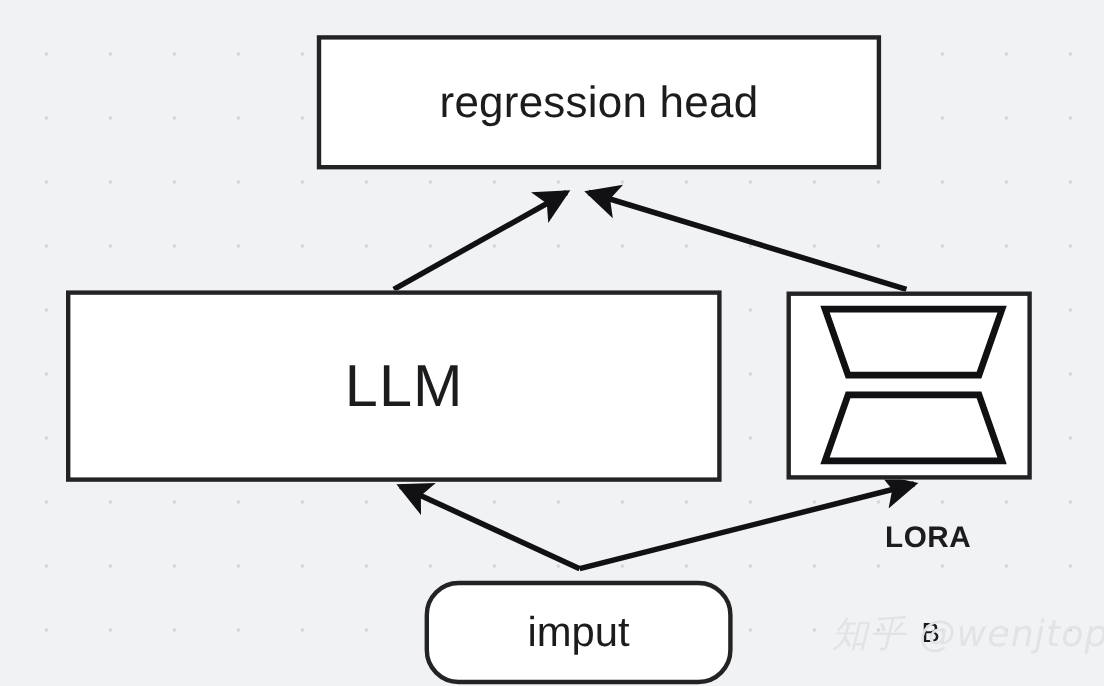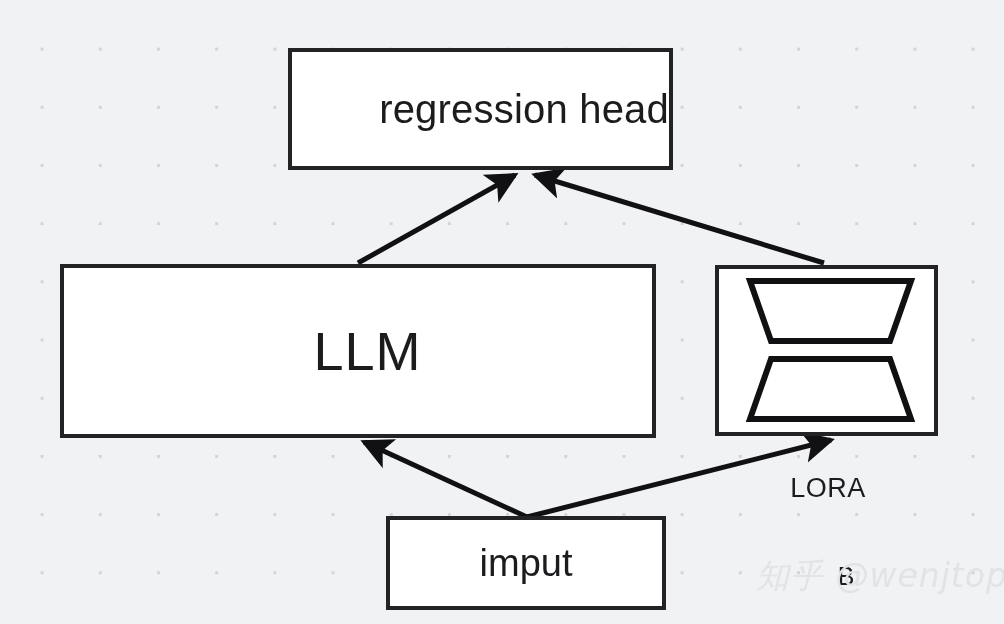--- a/index.html
+++ b/index.html
@@ -31,45 +31,45 @@
     background: #ffffff;
     border: 4px solid #232326;
     box-sizing: border-box;
     display: flex;
     align-items: center;
     justify-content: center;
     color: #1c1c1e;
   }
   #regression-head-box {
     left: 288px;
-    top: 48px;
-    width: 385px;
+    top: 32px;
+    width: 513px;
     height: 122px;
-    justify-content: flex-end;
   }
   #regression-head-box .node-label {
     font-size: 40px;
     letter-spacing: 0.2px;
   }
   #llm-box {
     left: 60px;
     top: 264px;
     width: 596px;
     height: 174px;
   }
   #llm-box .node-label {
     font-size: 54px;
     letter-spacing: 1px;
     margin-left: 19px;
   }
   #imput-box {
     left: 386px;
-    top: 516px;
+    top: 528px;
     width: 280px;
     height: 94px;
+    border-radius: 31px;
   }
   #imput-box .node-label {
     font-size: 38px;
   }
   #lora-box {
     left: 715px;
     top: 265px;
     width: 223px;
     height: 171px;
     display: block;
@@ -85,24 +85,25 @@
     color: #1c1c1e;
     text-align: center;
     width: 60px;
   }
   #trap-b-letter { left: 97px; top: 293px; }
   #lora-caption {
     position: absolute;
     left: 773px;
     top: 473px;
     width: 110px;
-    text-align: center;
+    text-align: right;
     font-size: 27px;
     color: #1c1c1e;
     letter-spacing: 0.5px;
+    font-weight: bold;
   }
   #watermark {
     position: absolute;
     left: 756px;
     top: 554px;
     font-size: 33px;
     color: #e2e3e5;
     letter-spacing: 1px;
     white-space: nowrap;
     font-family: "DejaVu Sans", sans-serif;

